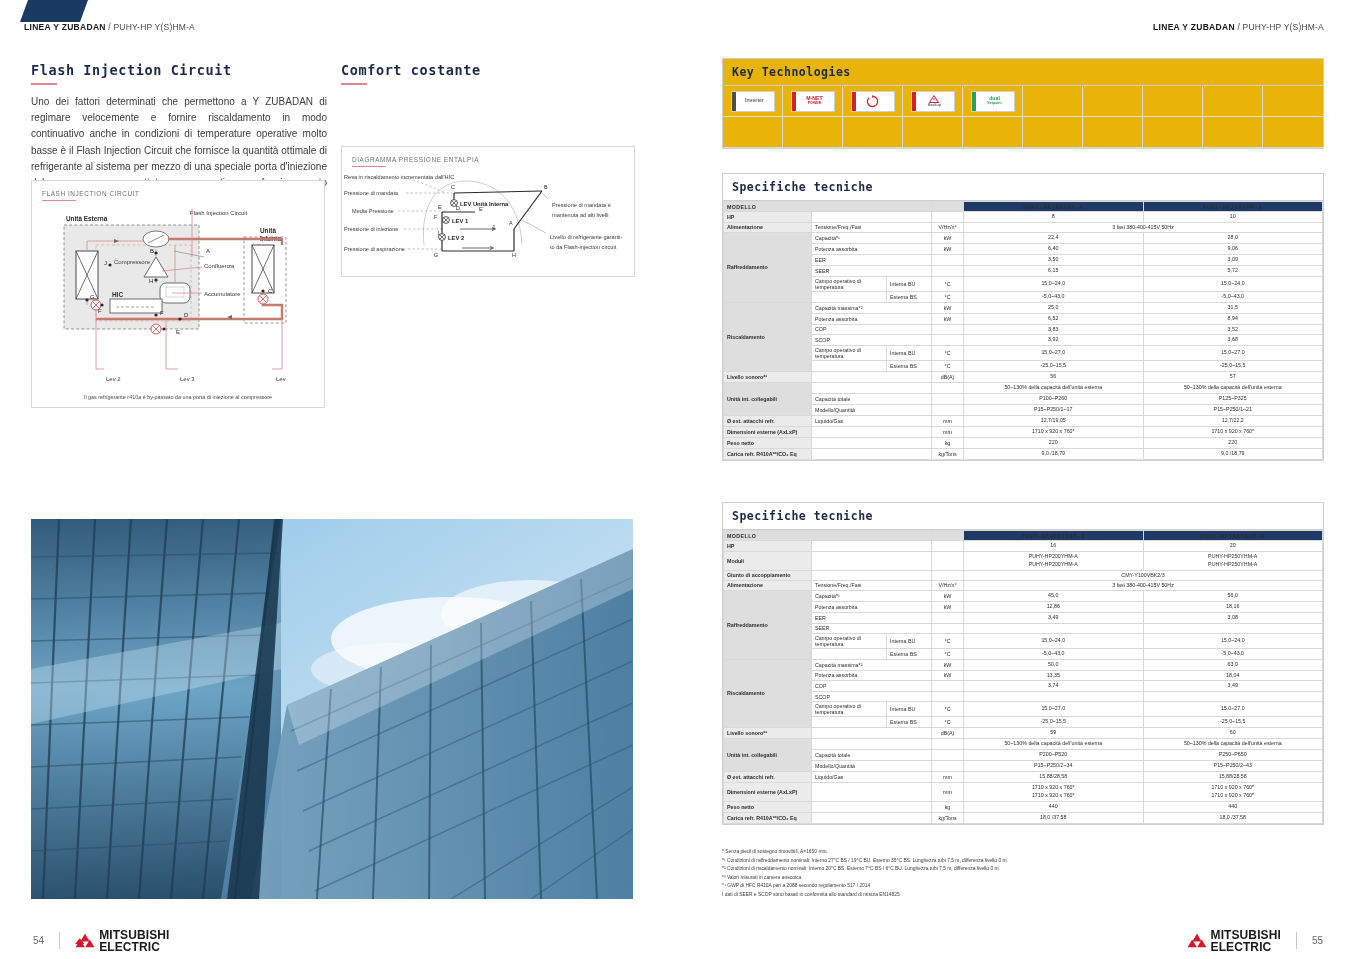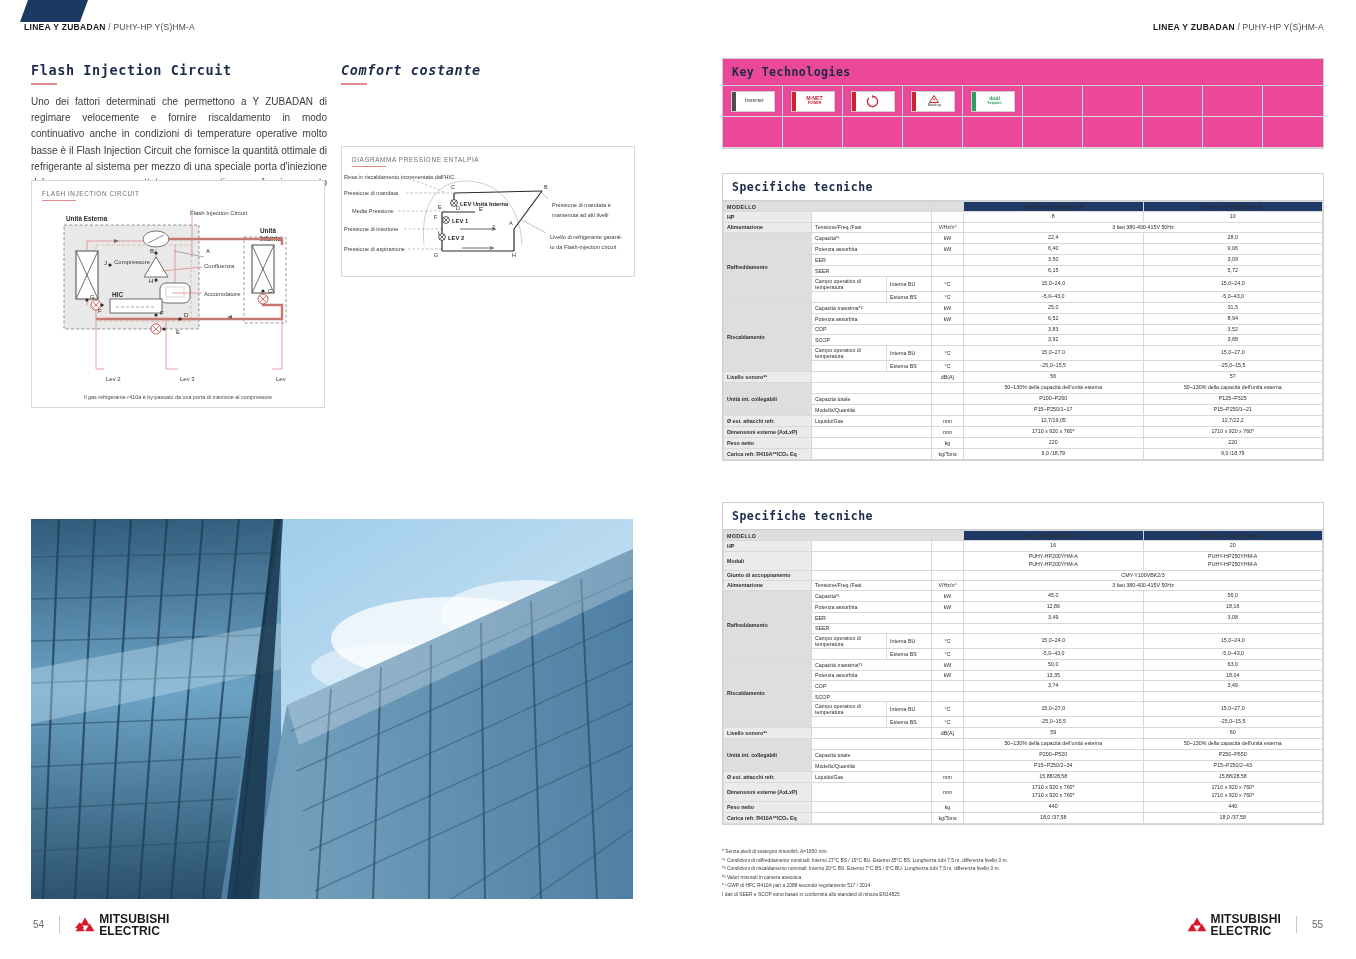--- a/index.html
+++ b/index.html
@@ -55,28 +55,28 @@
   }
   .figrule { width:34px; height:1.4px; background:#e2888f; margin-left:10px; }
 
   
   .photo {
     position:absolute; overflow:hidden;
   }
   .photo svg { display:block; }
 
   
-  .footer { position:absolute; bottom:22px; display:flex; align-items:center; gap:15px; }
+  .footer { position:absolute; bottom:6px; display:flex; align-items:center; gap:15px; }
   .pnum { font-size:10px; color:#6b6b6b; }
   .vbar { width:1px; height:17px; background:#c9c9c9; }
   .mlogo { display:flex; align-items:center; gap:4px; }
   .mlogo .txt { font-size:12px; font-weight:bold; line-height:1.02; color:#1a1a1a; letter-spacing:.1px;}
 
   
-  .panel { position:absolute; border:1px solid #cfcfcf; background:#ec4899; }
+  .panel { position:absolute; border:1px solid #cfcfcf; background:#eab308; }
   .panel-title {
     font-family:"DejaVu Sans Mono", monospace;
     font-size:11.5px; font-weight:bold; letter-spacing:.5px; color:#1b2a4a;
     padding:6px 0 6px 9px; border-bottom:1px solid #cfcfcf;
   }
   .kt-grid { display:grid; grid-template-columns:repeat(10,1fr); }
   .kt-cell {
     height:31px; border-right:1px solid #dcdcdc; border-bottom:1px solid #dcdcdc;
     display:flex; align-items:center; justify-content:center;
   }
@@ -133,21 +133,21 @@
     <div class="runhead runhead-left">
       <span class="b">LINEA Y ZUBADAN</span><span> / PUHY-HP Y(S)HM-A</span>
     </div>
 
     <div class="sec" style="left:31px; top:62px; width:296px;">
       <h2 class="heading">Flash Injection Circuit</h2>
       <div class="rule"></div>
       <p class="body">Uno dei fattori determinati che permettono a Y ZUBADAN di regimare velocemente e fornire riscaldamento in modo continuativo anche in condizioni di temperature operative molto basse è il Flash Injection Circuit che fornisce la quantità ottimale di refrigerante al sistema per mezzo di una speciale porta d'iniezione del compressore progettata per garantire un funzionamento particolarmente stabile.</p>
     </div>
 
-    <div class="sec" style="left:341px; top:62px; width:296px;font-style:italic;">
+    <div class="sec" style="left:341px; top:62px; width:296px;">
       <h2 class="heading">Comfort costante</h2>
       <div class="rule"></div>
     </div>
 
     <div class="figbox" style="left:31px; top:180px; width:294px; height:228px;">
       <div class="figtitle">FLASH INJECTION CIRCUIT</div>
       <div class="figrule"></div>
       <svg width="294" height="186" viewBox="0 0 294 186" style="display:block">
         <defs>
           <style>

